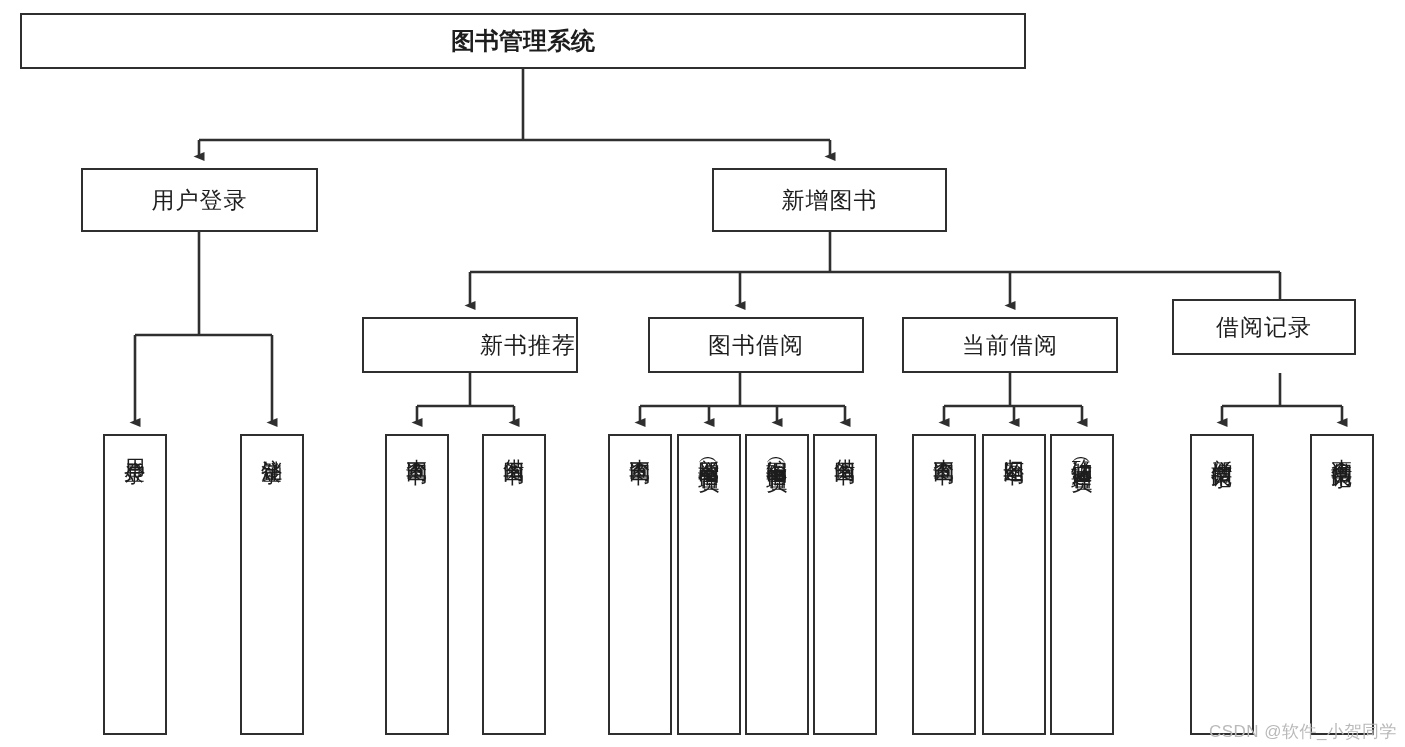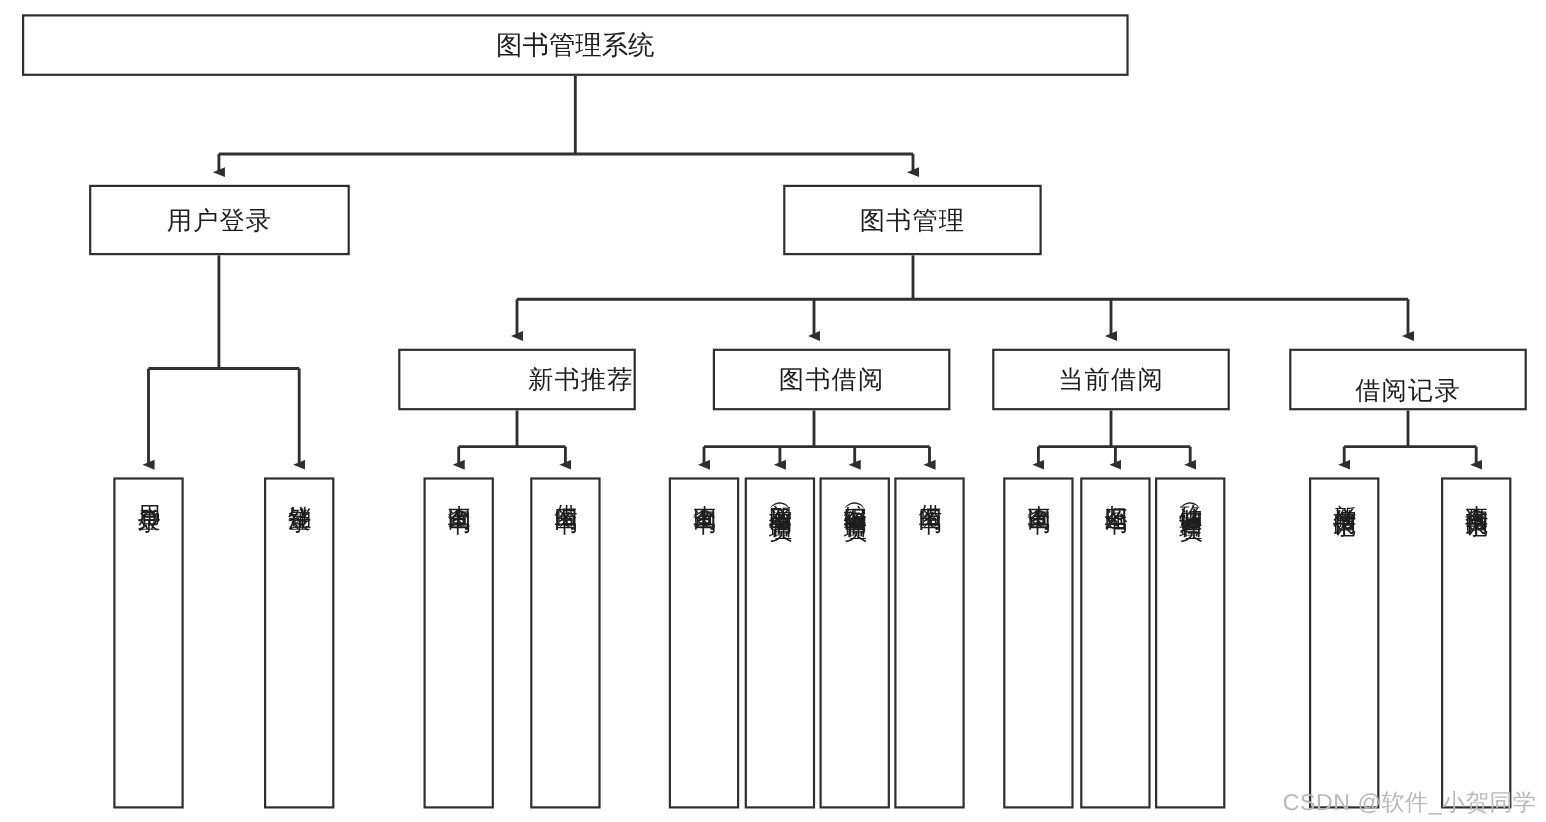--- a/index.html
+++ b/index.html
@@ -8,21 +8,21 @@
   svg#wires{position:absolute;left:0;top:0;width:1405px;height:747px;}
   .node{position:absolute;box-sizing:border-box;border:2px solid #2f2f2f;background:#ffffff;
         display:flex;align-items:center;justify-content:center;color:#1d1d1d;}
   .node.h{font-size:23px;letter-spacing:1px;}
   .node.root{font-size:24px;}
   .leaf{position:absolute;box-sizing:border-box;border:2px solid #2f2f2f;background:#ffffff;
         display:flex;align-items:flex-start;justify-content:center;padding-top:6px;}
   .leaf .vtext{writing-mode:vertical-rl;text-orientation:upright;font-size:21px;line-height:1.30;
         letter-spacing:2px;color:#1d1d1d;white-space:nowrap;}
   .leaf.tall .vtext{font-size:21px;}
-  #watermark{position:absolute;right:8px;bottom:4px;font-size:21px;color:#b9b9b9;
+  #watermark{position:absolute;right:8px;bottom:4px;font-size:17px;color:#b9b9b9;
         letter-spacing:0.5px;white-space:nowrap;}
 </style>
 </head>
 <body>
 
 <div id="stage">
 
   <svg id="wires" viewBox="0 0 1405 747">
     <defs>
       <marker id="arr" markerWidth="12" markerHeight="12" refX="4" refY="5.5" orient="auto" markerUnits="userSpaceOnUse">
@@ -66,41 +66,41 @@
       <path d="M1014,406 L1014,422" marker-end="url(#arr)"></path>
       <path d="M1082,406 L1082,422" marker-end="url(#arr)"></path>
 
       <path d="M1280,373 L1280,406"></path>
       <path d="M1222,406 L1342,406"></path>
       <path d="M1222,406 L1222,422" marker-end="url(#arr)"></path>
       <path d="M1342,406 L1342,422" marker-end="url(#arr)"></path>
     </g>
   </svg>
 
-  <div class="node root" style="left:20px;top:13px;width:1006px;height:56px;">
+  <div class="node root" style="left:20px;top:13px;width:1006px;height:56px;font-weight:bold;">
     <span>图书管理系统</span>
   </div>
 
   <div class="node h" style="left:81px;top:168px;width:237px;height:64px;">
     <span>用户登录</span>
   </div>
   <div class="node h" style="left:712px;top:168px;width:235px;height:64px;">
-    <span>图书管理</span>
+    <span>新增图书</span>
   </div>
 
   <div class="node h" style="left:362px;top:317px;width:216px;height:56px;justify-content:flex-end;">
     <span>新书推荐</span>
   </div>
   <div class="node h" style="left:632px;top:317px;width:216px;height:56px;margin-left:16px;">
     <span>图书借阅</span>
   </div>
   <div class="node h" style="left:902px;top:317px;width:216px;height:56px;">
     <span>当前借阅</span>
   </div>
-  <div class="node h" style="left:1172px;top:317px;width:216px;height:56px;align-items:flex-end;">
+  <div class="node h" style="left:1172px;top:299px;width:184px;height:56px;">
     <span>借阅记录</span>
   </div>
 
   <div class="leaf" style="left:103px;top:434px;width:64px;height:301px;">
     <span class="vtext">用户登录</span>
   </div>
   <div class="leaf" style="left:240px;top:434px;width:64px;height:301px;">
     <span class="vtext">注销登录</span>
   </div>
   <div class="leaf" style="left:385px;top:434px;width:64px;height:301px;">

